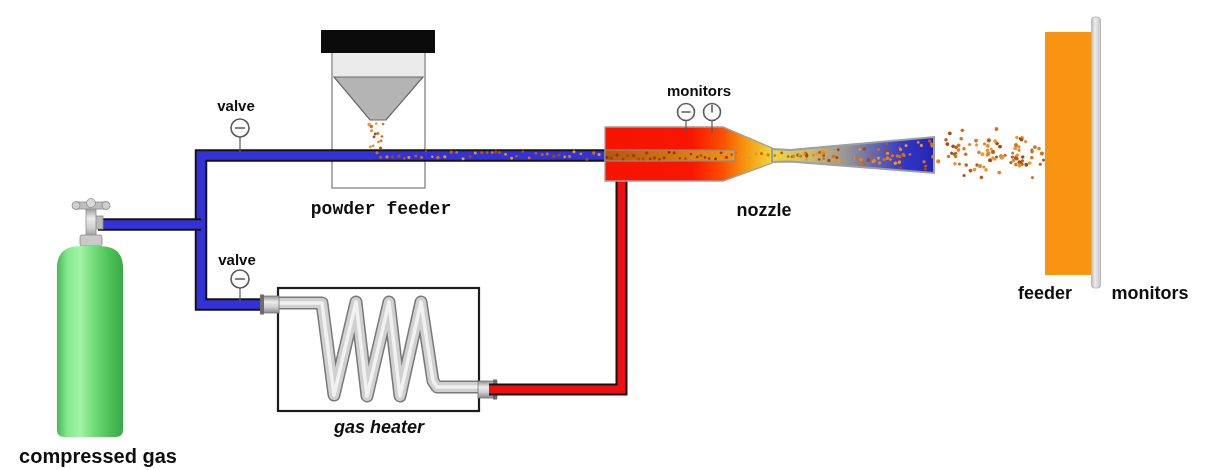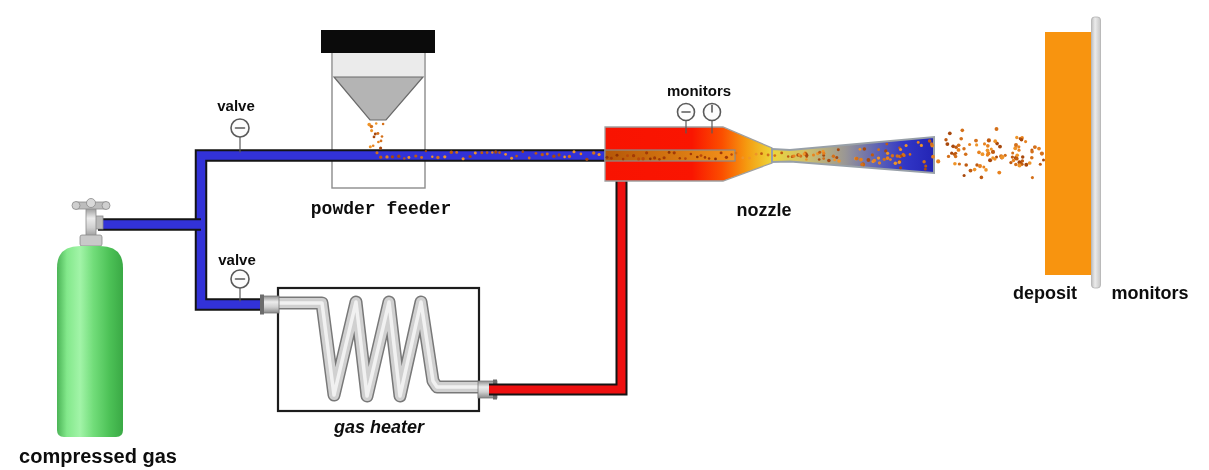--- a/index.html
+++ b/index.html
@@ -405,15 +405,15 @@
       </g>
   </svg>
 
   <div class="lbl lbl-xl" style="left:98px;top:456px;text-align:center;">compressed gas</div>
   <div class="lbl lbl-sm" style="left:236px;top:105px;">valve</div>
   <div class="lbl lbl-sm" style="left:237px;top:259px;">valve</div>
   <div class="lbl lbl-lg" style="left:381px;top:209px;font-family:Liberation Mono, monospace;">powder feeder</div>
   <div class="lbl lbl-lg" style="left:379px;top:427px;font-style:italic;">gas heater</div>
   <div class="lbl lbl-sm" style="left:699px;top:90px;">monitors</div>
   <div class="lbl lbl-lg" style="left:752px;top:210px;margin-left:12px;">nozzle</div>
-  <div class="lbl lbl-lg" style="left:1045px;top:293px;">deposit</div>
+  <div class="lbl lbl-lg" style="left:1045px;top:293px;">feeder</div>
   <div class="lbl lbl-lg" style="left:1150px;top:293px;">monitors</div>
 </div>
 
 </body></html>

